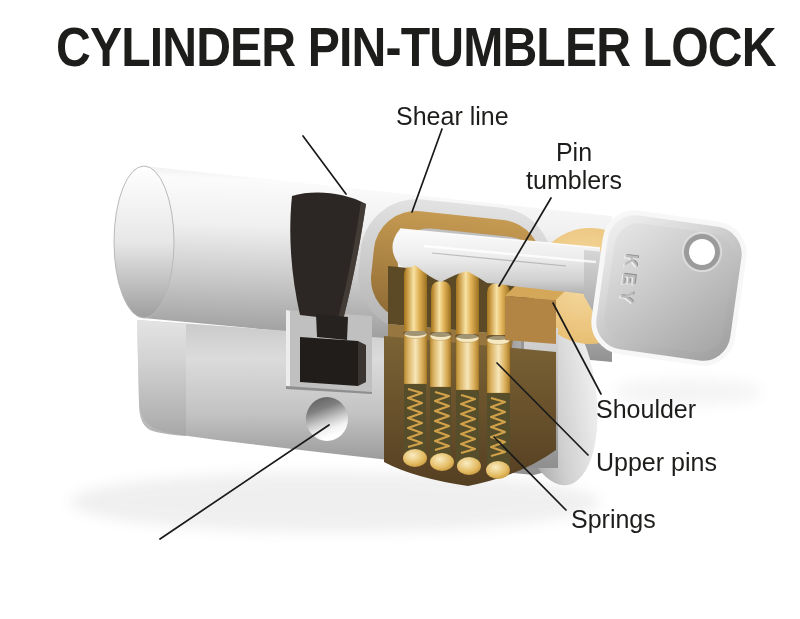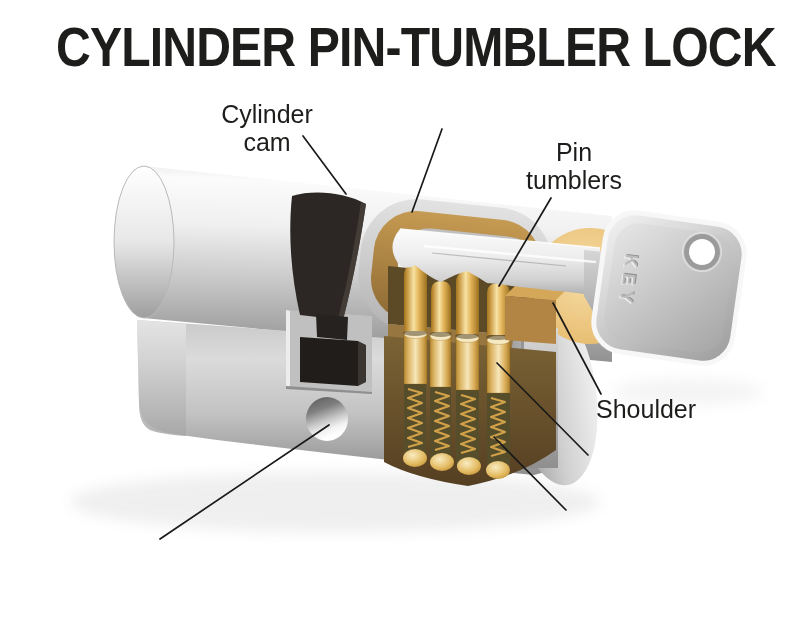--- a/index.html
+++ b/index.html
@@ -258,24 +258,26 @@
       <line x1="551" y1="198" x2="499" y2="286"></line>
       <line x1="601" y1="394" x2="553" y2="303"></line>
       <line x1="588" y1="455" x2="497" y2="363"></line>
       <line x1="566" y1="510" x2="494" y2="437"></line>
       <line x1="160" y1="539" x2="329" y2="425"></line>
     </g>
   </svg>
 
   <div id="title">CYLINDER PIN-TUMBLER LOCK</div>
 
-  <div class="lbl center" style="left:197px;top:101px;width:140px;">Cylinder cam</div>
-
+
+  <div class="lbl nowrap" style="left:396px;top:103px;">Shear line</div>
 
   <div class="lbl nowrap" style="left:596px;top:396px;">Shoulder</div>
 
   <div class="lbl center" style="left:518px;top:139px;width:112px;">Pin tumblers</div>
 
-
+  <div class="lbl nowrap" style="left:596px;top:449px;">Upper pins</div>
+
+  <div class="lbl nowrap" style="left:571px;top:506px;">Springs</div>
 
 
   <div id="key-engraving">KEY</div>
 </div>
 
 </body></html>

